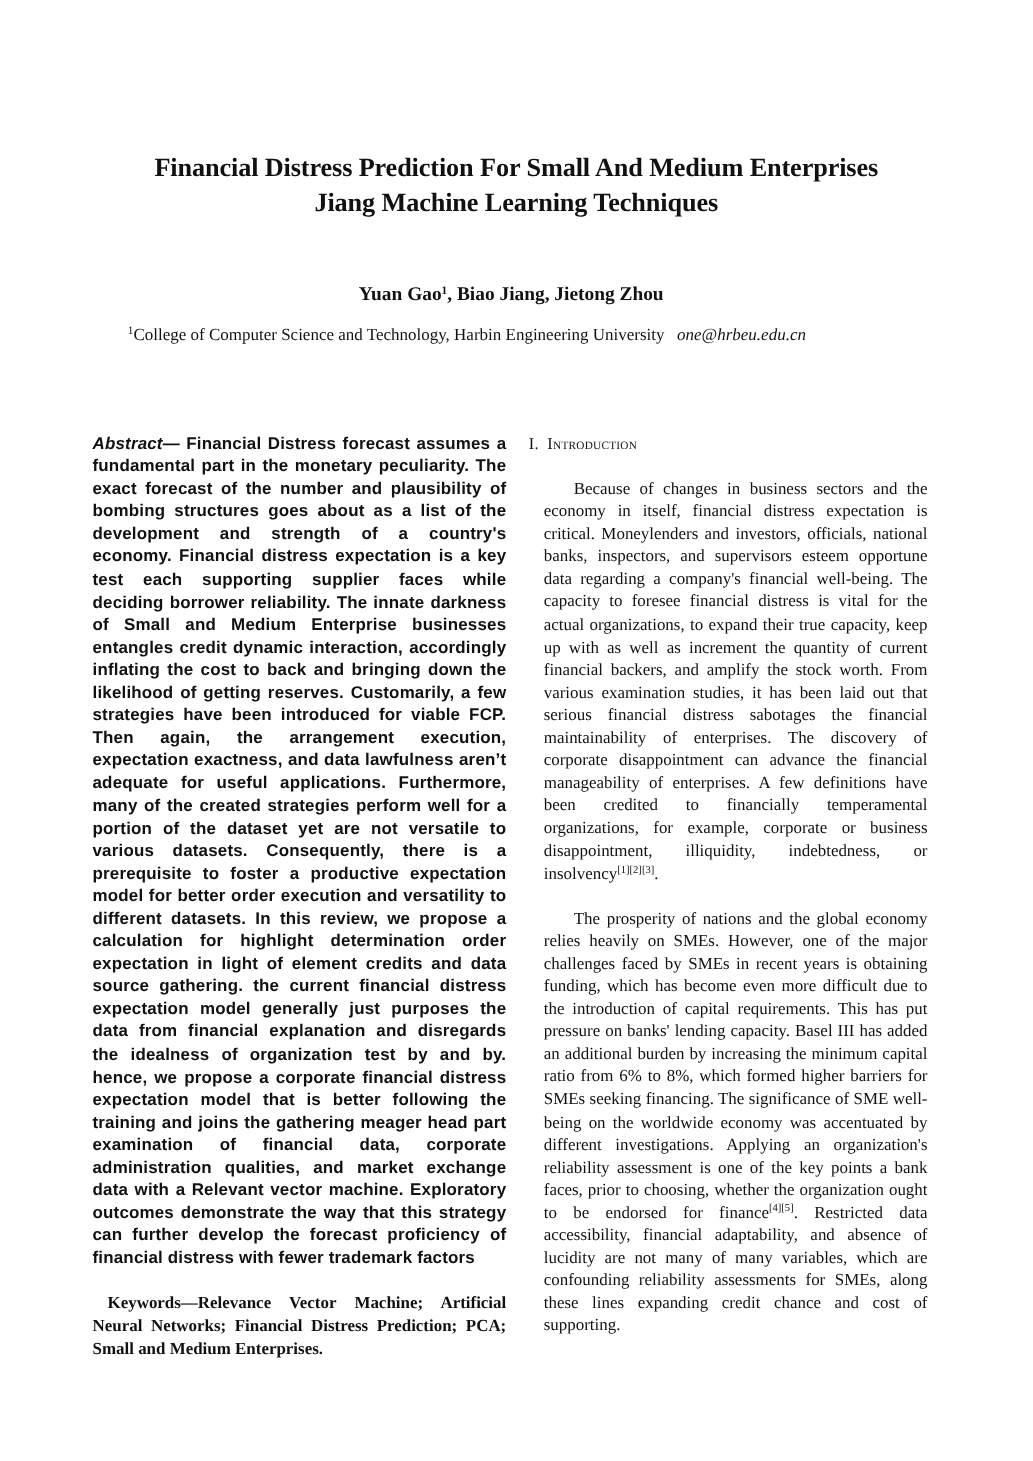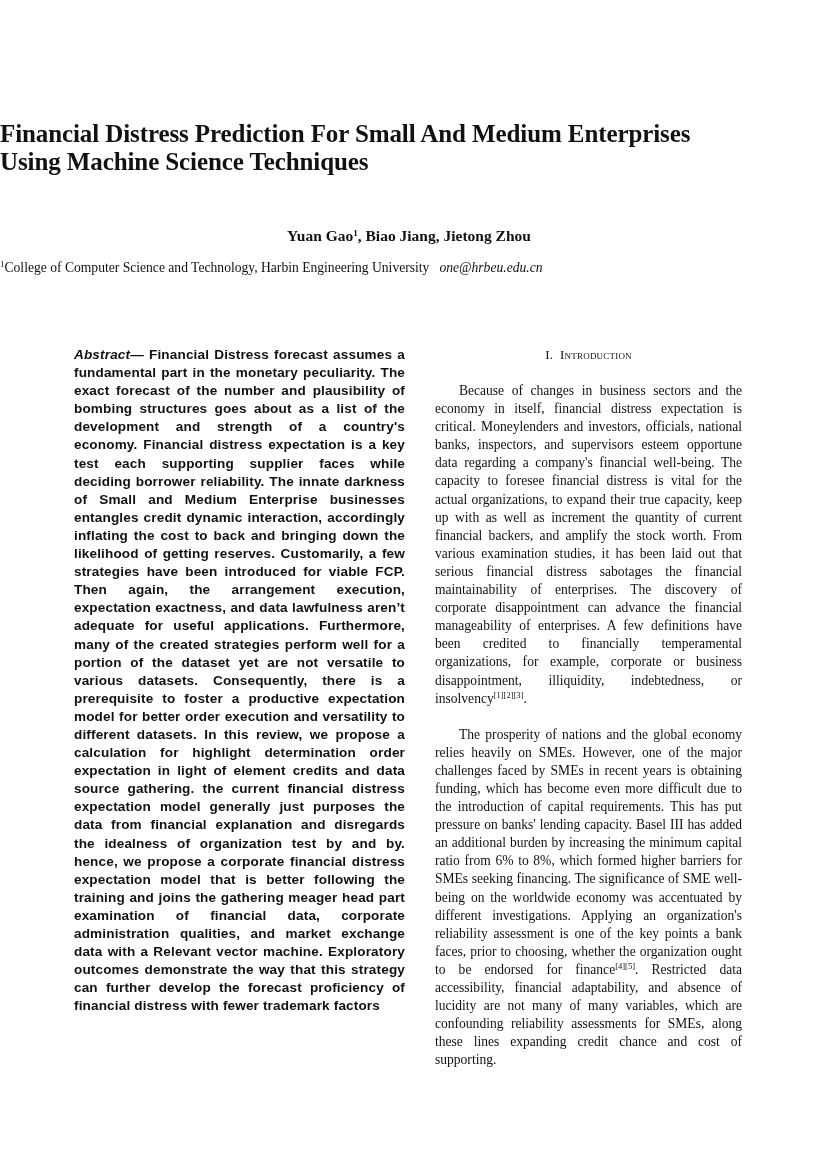--- a/index.html
+++ b/index.html
@@ -13,23 +13,23 @@
     position: relative;
     overflow: hidden;
     font-family: "Liberation Serif", "DejaVu Serif", serif;
     color: #111111;
   }
   .page-title {
     position: absolute;
     left: 0;
     top: 120px;
     width: 826px;
-    text-align: left;
+    text-align: center;
     font-weight: bold;
-    font-size: 25px;
+    font-size: 21px;
     line-height: 28px;
     letter-spacing: -0.1px;
   }
   .page-title span { display: block; }
   .authors {
     position: absolute;
     left: 0;
     top: 226px;
     width: 818px;
     text-align: center;
@@ -40,21 +40,21 @@
   .authors sup, .affiliation sup {
     font-size: 9px;
     vertical-align: 5px;
     line-height: 0;
   }
   .affiliation {
     position: absolute;
     left: 0;
     top: 259px;
     width: 747px;
-    text-align: left;
+    text-align: center;
     font-size: 13.6px;
     line-height: 18px;
   }
   .affiliation .email {
     font-style: italic;
     margin-left: 10px;
   }
   .col {
     position: absolute;
     top: 346px;
@@ -78,21 +78,21 @@
   .abstract .abstract-label {
     font-style: italic;
   }
   .keywords {
     font-weight: bold;
     text-align: justify;
     margin: 18px 0 0 0;
     text-indent: 12px;
   }
   .section-heading {
-    text-align: center;
+    text-align: left;
     font-size: 13px;
     line-height: 18px;
     margin: 0 0 18px 0;
     font-variant: small-caps;
     letter-spacing: 0.2px;
   }
   .para {
     text-align: justify;
     text-indent: 24px;
     margin: 12px;
@@ -104,28 +104,29 @@
     font-size: 8.5px;
     vertical-align: 5px;
     line-height: 0;
   }
 </style>
 </head>
 <body>
 
 <div class="page-title">
   <span>Financial Distress Prediction For Small And Medium Enterprises</span>
-  <span>Using Machine Science Techniques</span>
+  <span>Jiang Machine Learning Techniques</span>
 </div>
 
 <div class="authors"><span>Yuan Gao</span><sup>1</sup><span>, Biao Jiang, Jietong Zhou</span></div>
 
 <div class="affiliation"><sup>1</sup><span>College of Computer Science and Technology, Harbin Engineering University</span><span class="email">one@hrbeu.edu.cn</span></div>
 
 <div class="col col-left">
   <p class="abstract"><span class="abstract-label">Abstract—</span><span> Financial Distress forecast assumes a fundamental part in the monetary peculiarity. The exact forecast of the number and plausibility of bombing structures goes about as a list of the development and strength of a country's economy. Financial distress expectation is a key test each supporting supplier faces while deciding borrower reliability. The innate darkness of Small and Medium Enterprise businesses entangles credit dynamic interaction, accordingly inflating the cost to back and bringing down the likelihood of getting reserves. Customarily, a few strategies have been introduced for viable FCP. Then again, the arrangement execution, expectation exactness, and data lawfulness aren’t adequate for useful applications. Furthermore, many of the created strategies perform well for a portion of the dataset yet are not versatile to various datasets. Consequently, there is a prerequisite to foster a productive expectation model for better order execution and versatility to different datasets. In this review, we propose a calculation for highlight determination order expectation in light of element credits and data source gathering. the current financial distress expectation model generally just purposes the data from financial explanation and disregards the idealness of organization test by and by. hence, we propose a corporate financial distress expectation model that is better following the training and joins the gathering meager head part examination of financial data, corporate administration qualities, and market exchange data with a Relevant vector machine. Exploratory outcomes demonstrate the way that this strategy can further develop the forecast proficiency of financial distress with fewer trademark factors</span></p>
+  <p class="keywords">Keywords—Relevance Vector Machine; Artificial Neural Networks; Financial Distress Prediction; PCA; Small and Medium Enterprises.</p>
 </div>
 
 <div class="col col-right">
   <div class="section-heading"><span>I.</span>&nbsp;&nbsp;<span>Introduction</span></div>
   <p class="para"><span>Because of changes in business sectors and the economy in itself, financial distress expectation is critical. Moneylenders and investors, officials, national banks, inspectors, and supervisors esteem opportune data regarding a company's financial well-being. The capacity to foresee financial distress is vital for the actual organizations, to expand their true capacity, keep up with as well as increment the quantity of current financial backers, and amplify the stock worth. From various examination studies, it has been laid out that serious financial distress sabotages the financial maintainability of enterprises. The discovery of corporate disappointment can advance the financial manageability of enterprises. A few definitions have been credited to financially temperamental organizations, for example, corporate or business disappointment, illiquidity, indebtedness, or insolvency</span><sup>[1][2][3]</sup><span>.</span></p>
   <p class="para"><span>The prosperity of nations and the global economy relies heavily on SMEs. However, one of the major challenges faced by SMEs in recent years is obtaining funding, which has become even more difficult due to the introduction of capital requirements. This has put pressure on banks' lending capacity. Basel III has added an additional burden by increasing the minimum capital ratio from 6% to 8%, which formed higher barriers for SMEs seeking financing. The significance of SME well-being on the worldwide economy was accentuated by different investigations. Applying an organization's reliability assessment is one of the key points a bank faces, prior to choosing, whether the organization ought to be endorsed for finance</span><sup>[4][5]</sup><span>. Restricted data accessibility, financial adaptability, and absence of lucidity are not many of many variables, which are confounding reliability assessments for SMEs, along these lines expanding credit chance and cost of supporting.</span></p>
 </div>
 
 </body></html>

